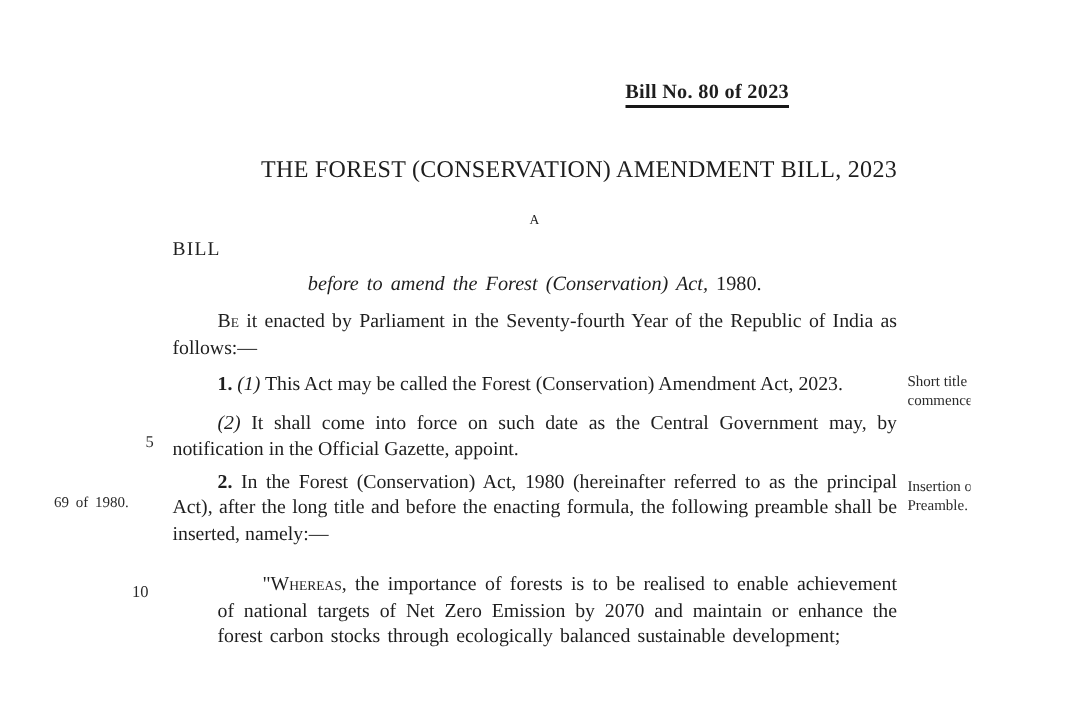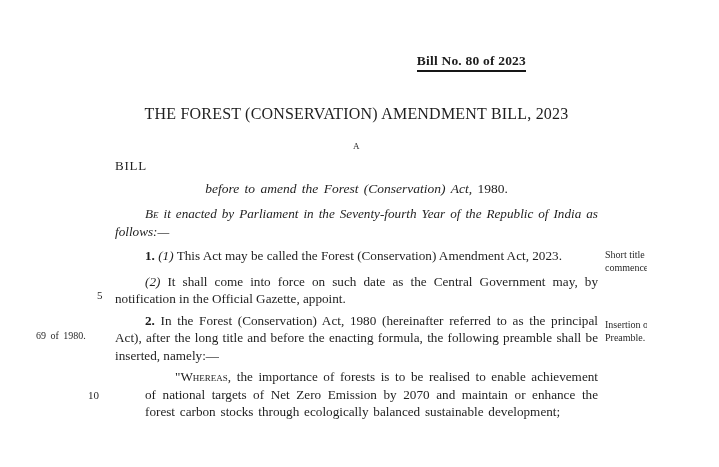--- a/index.html
+++ b/index.html
@@ -21,21 +21,21 @@
     font-weight: bold;
     letter-spacing: 0.2px;
     border-bottom: 2px solid #171717;
     padding-bottom: 1px;
   }
   .title {
     position: absolute;
     top: 105px;
     left: 115px;
     width: 483px;
-    text-align: center;
+    text-align: right;
     font-size: 16px;
     letter-spacing: 0.2px;
     white-space: nowrap;
   }
   .a-label {
     position: absolute;
     top: 141px;
     left: 115px;
     width: 483px;
     text-align: center;
@@ -63,24 +63,24 @@
   .body-col {
     position: absolute;
     top: 205px;
     left: 115px;
     width: 483px;
     font-size: 13.2px;
     line-height: 17.5px;
     text-align: justify;
   }
   .para { text-indent: 30px; }
-  .mb-enact { margin-bottom: 7px; font-style: italic; }
+  .mb-enact { margin-bottom: 7px; }
   .mb-c1s1  { margin-bottom: 8px; }
   .mb-c1s2  { margin-bottom: 4px; }
-  .mb-c2    { margin-bottom: 4px; }
+  .mb-c2    { margin-bottom: 16px; }
   .preamble-para { margin-left: 30px; text-indent: 30px; word-spacing: 1.5px; }
   .it { font-style: italic; }
   .b  { font-weight: bold; }
   .sc { font-variant: small-caps; }
   .margin-note {
     position: absolute;
     left: 605px;
     width: 88px;
     font-size: 10px;
     line-height: 13px;

